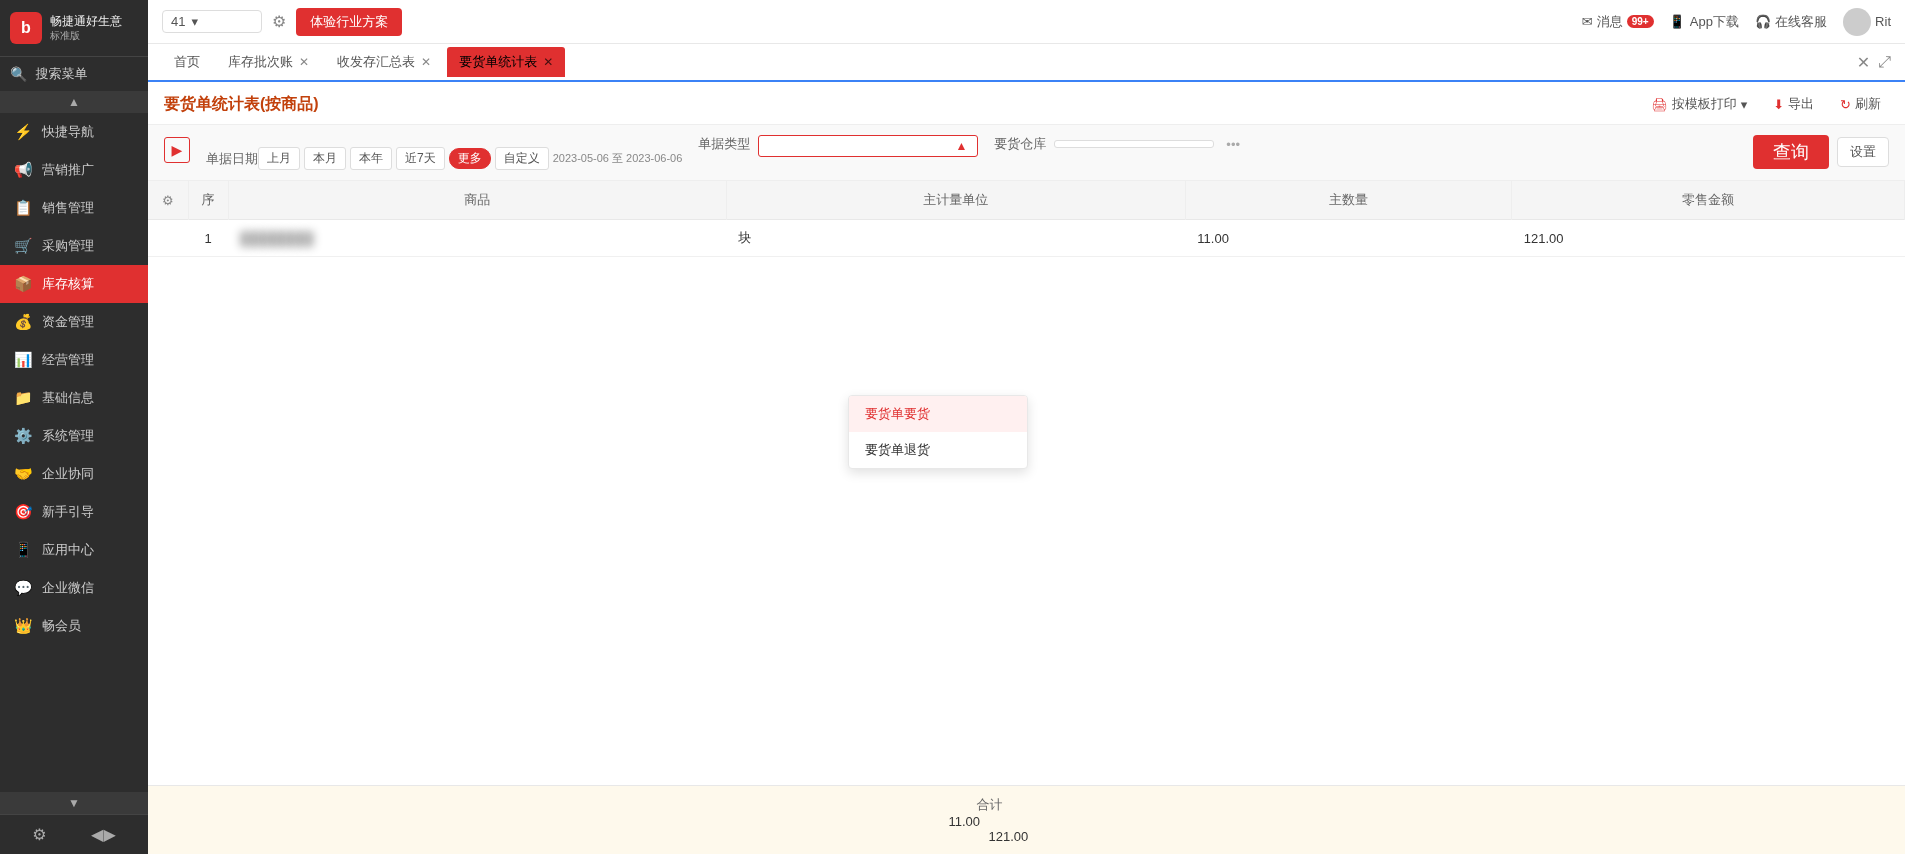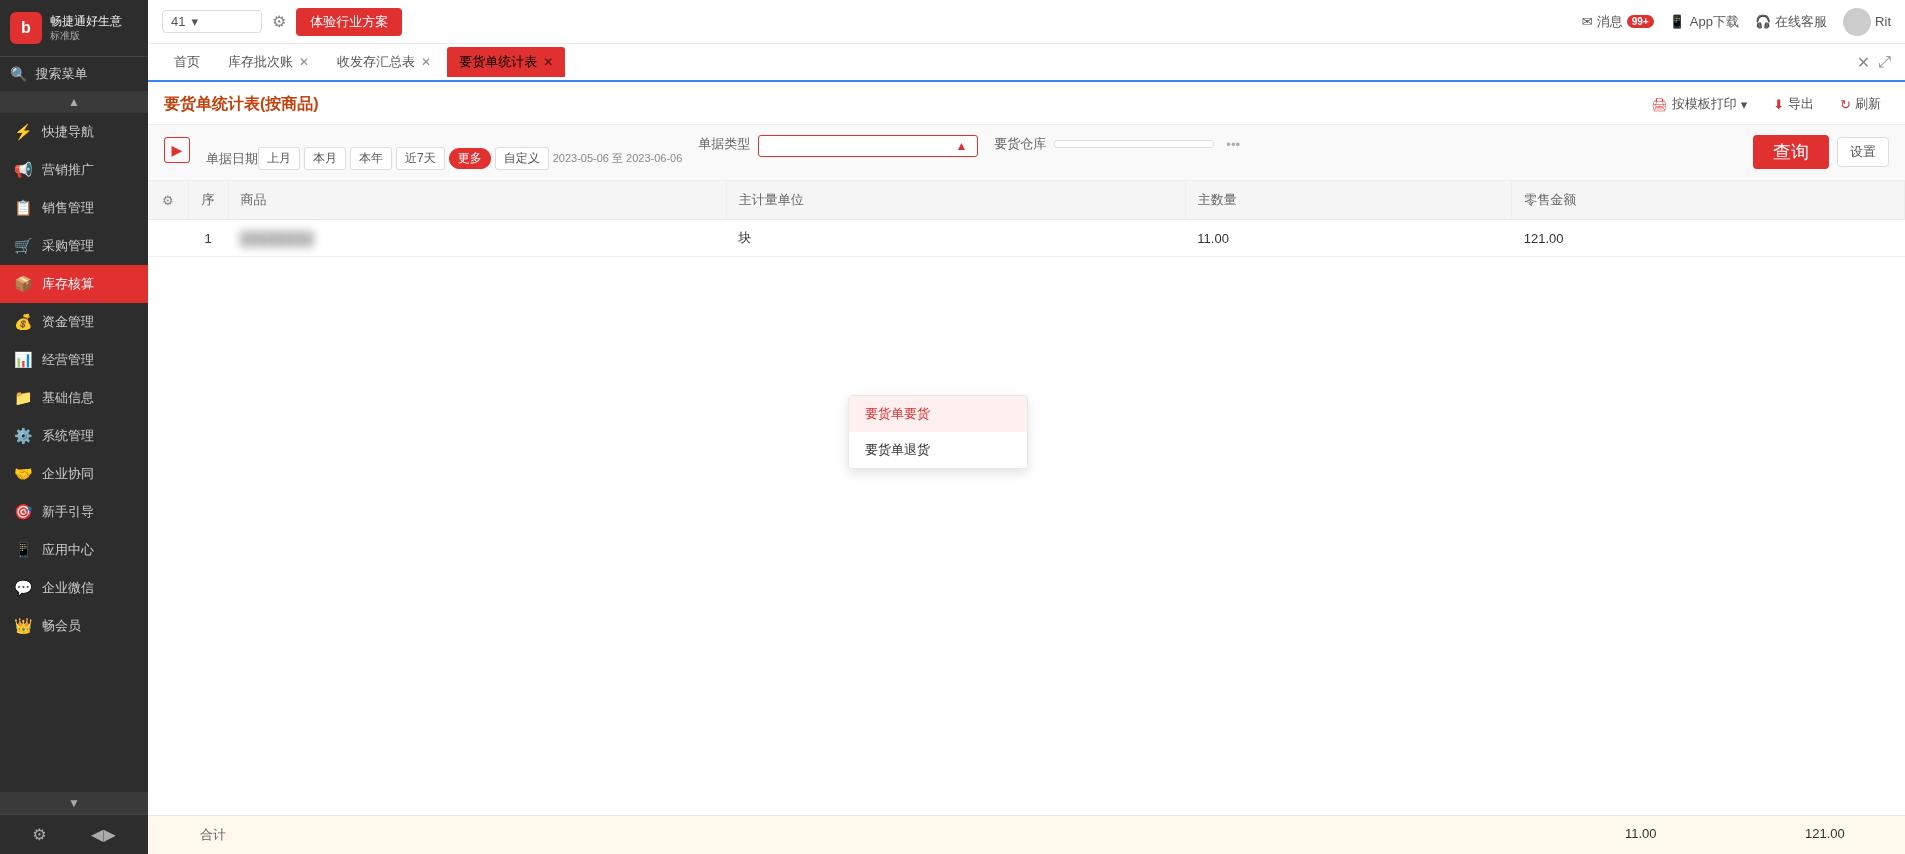--- a/index.html
+++ b/index.html
@@ -302,43 +302,44 @@
       width: 100%;
       border-collapse: collapse;
       font-size: 13px;
     }
     thead tr {
       background: #f5f5f5;
       border-bottom: 1px solid #e8e8e8;
     }
     thead th {
       padding: 10px 12px;
-      text-align: left;
+      text-align: center;
       font-weight: 500;
       color: #666;
       white-space: nowrap;
       border-right: 1px solid #eee;
     }
     thead th:first-child { width: 40px; text-align: center; }
     thead th:nth-child(2) { width: 40px; text-align: center; }
     tbody tr { border-bottom: 1px solid #f0f0f0; }
     tbody td { padding: 9px 12px; color: #333; }
     tbody td:first-child { text-align: center; color: #888; }
     .col-blurred { color: transparent; text-shadow: 0 0 8px rgba(0,0,0,0.3); user-select: none; }
 
     
     .table-footer {
       background: #fef9ec;
       border-top: 1px solid #e8e8e8;
       padding: 10px 12px;
       display: flex;
-      align-items: flex-start;
+      align-items: center;
       font-size: 13px;
       color: #333;
       flex-shrink: 0;
+      flex-direction: column;
     }
     .table-footer-label { padding-left: 40px; color: #666; min-width: 180px; }
     .table-footer-val { min-width: 100px; padding: 0 12px; }
 
     
     .th-gear { color: #888; cursor: pointer; }
   </style>
 </head>
 <body>
 

